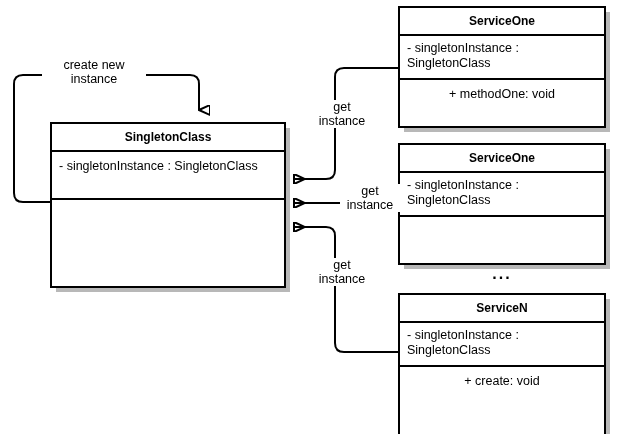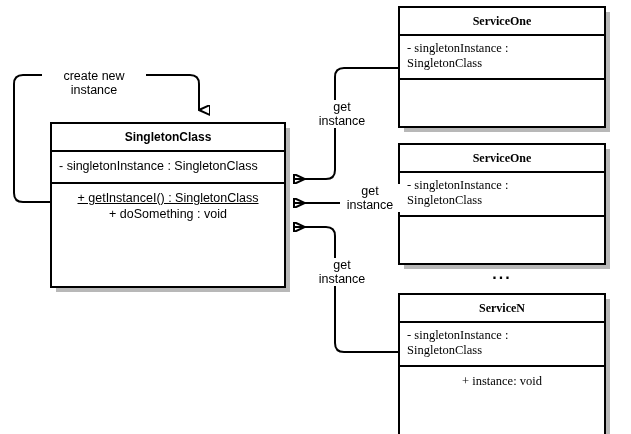--- a/index.html
+++ b/index.html
@@ -61,24 +61,24 @@
   }
 
   
   #singleton-class {
     left: 50px;
     top: 122px;
     width: 236px;
     height: 166px;
   }
   #singleton-class .uml-title { height: 28px; }
-  #singleton-class .uml-attrs { height: 32px; padding-top: 7px; }
-
-  
-  .service-box { width: 208px; left: 398px; font-family: Liberation Serif, serif; }
+  #singleton-class .uml-attrs { height: 48px; padding-top: 7px; }
+
+  
+  .service-box { width: 208px; left: 398px; }
   #service-one { top: 6px;   height: 122px; }
   #service-two { top: 143px; height: 122px; }
   #service-n   { top: 293px; height: 144px; }
   .service-box .uml-title { height: 28px; }
   .service-box .uml-attrs { height: 44px; }
 
   
   #ellipsis {
     position: absolute;
     left: 398px;
@@ -95,21 +95,21 @@
   
   .edge-label {
     position: absolute;
     font-size: 12.5px;
     line-height: 14px;
     color: #000000;
     text-align: center;
     z-index: 6;
     background: #ffffff;
   }
-  #label-create-new { left: 42px;  top: 69px;  width: 104px; }
+  #label-create-new { left: 42px;  top: 58px;  width: 104px; }
   #label-get-1      { left: 313px; top: 100px; width: 58px;  }
   #label-get-2      { left: 340px; top: 184px; width: 60px;  }
   #label-get-3      { left: 313px; top: 258px; width: 58px;  }
 
   
   #connectors {
     position: absolute;
     left: 0; top: 0;
     width: 631px;
     height: 434px;
@@ -161,48 +161,47 @@
   <div class="edge-label" id="label-get-3">
     <div>get</div>
     <div>instance</div>
   </div>
 
   <div class="uml-box" id="singleton-class">
     <div class="uml-title">SingletonClass</div>
     <div class="uml-attrs">
       <div>- singletonInstance : SingletonClass</div>
     </div>
-    <div class="uml-methods">
-      <div class="static-method">+ getInstanceI() : SingletonClass</div>
-      <div>+ doSomething : void</div>
-    </div>
   </div>
 
   <div class="uml-box service-box" id="service-one">
     <div class="uml-title">ServiceOne</div>
     <div class="uml-attrs">
       <div>- singletonInstance :</div>
       <div>SingletonClass</div>
     </div>
+    <div class="uml-methods">
+      <div>+ methodOne: void</div>
+    </div>
   </div>
 
   <div class="uml-box service-box" id="service-two">
     <div class="uml-title">ServiceOne</div>
     <div class="uml-attrs">
       <div>- singletonInstance :</div>
       <div>SingletonClass</div>
     </div>
   </div>
 
   <div id="ellipsis">...</div>
 
   <div class="uml-box service-box" id="service-n">
     <div class="uml-title">ServiceN</div>
     <div class="uml-attrs">
       <div>- singletonInstance :</div>
       <div>SingletonClass</div>
     </div>
     <div class="uml-methods">
-      <div>+ instance: void</div>
+      <div>+ create: void</div>
     </div>
   </div>
 
 </div>
 
 </body></html>

